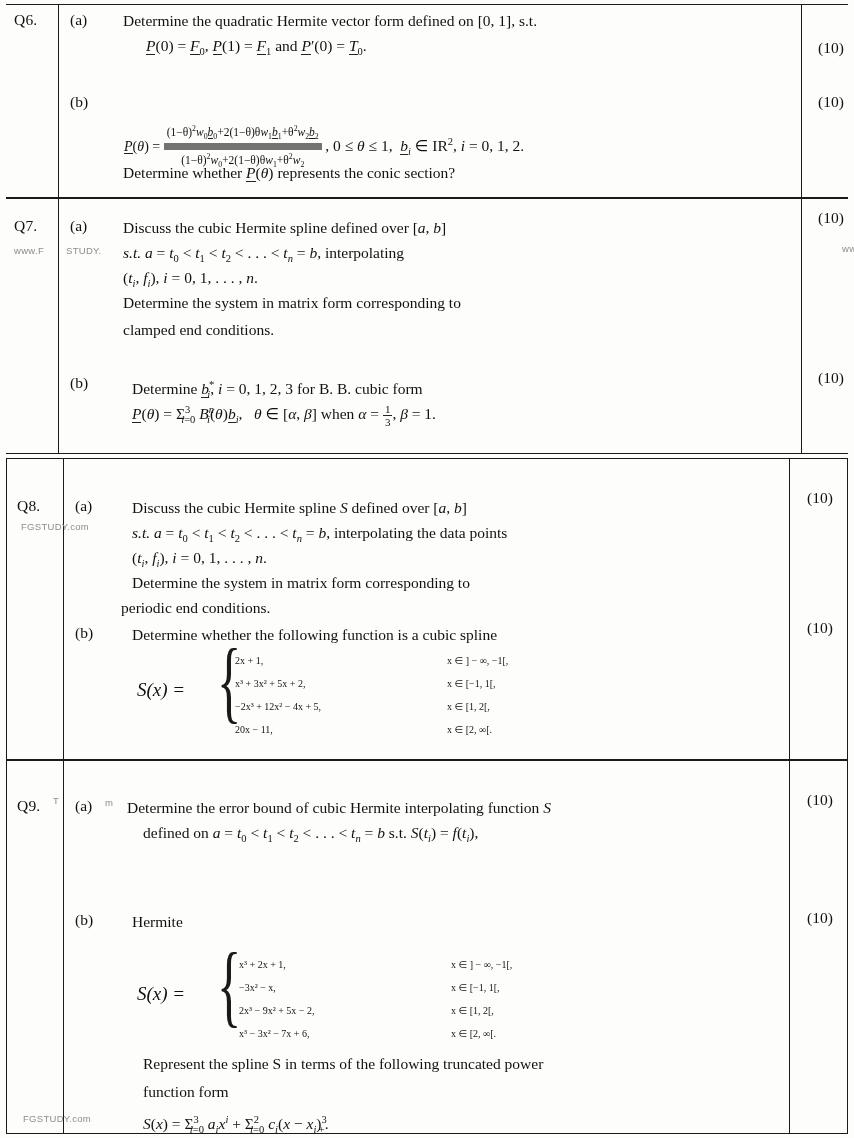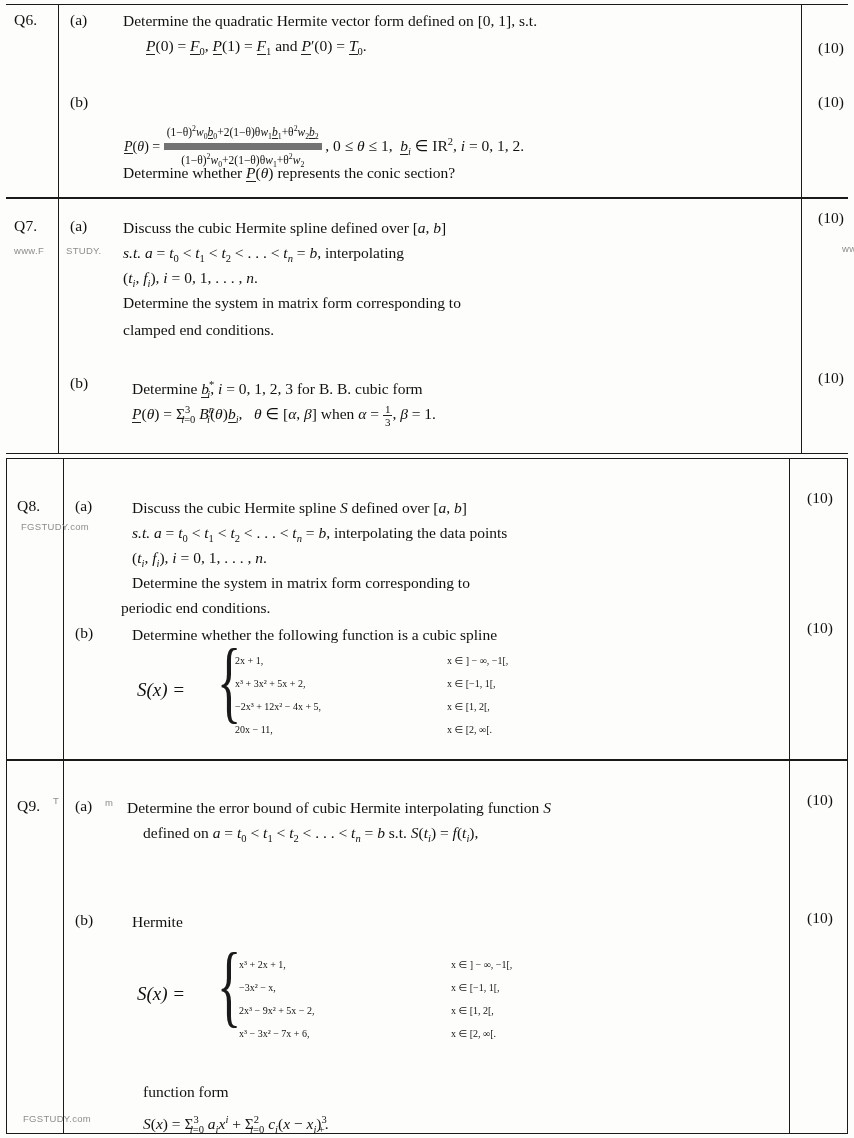--- a/index.html
+++ b/index.html
@@ -287,20 +287,21 @@
       <div class="row">
         <span>2x³ − 9x² + 5x − 2,</span>
         <span class="cond">x ∈ [1, 2[,</span>
       </div>
       <div class="row">
         <span>x³ − 3x² − 7x + 6,</span>
         <span class="cond">x ∈ [2, ∞[.</span>
       </div>
     </div>
 
+    <div class="txt" style="left:136px; top:292px;">Represent the spline S in terms of the following truncated power</div>
     <div class="txt" style="left:136px; top:320px;">function form</div>
     <div class="txt" style="left:136px; top:348px;">
       <span class="ital">S</span>(<span class="ital">x</span>) = Σ<sup>3</sup><sub style="margin-left:-9px;"><span class="ital">i</span>=0</sub>
       <span class="ital">a<sub>i</sub>x</span><sup><span class="ital">i</span></sup> +
       Σ<sup>2</sup><sub style="margin-left:-9px;"><span class="ital">i</span>=0</sub>
       <span class="ital">c<sub>i</sub></span>(<span class="ital">x</span> − <span class="ital">x<sub>i</sub></span>)<sup>3</sup><sub style="margin-left:-8px;">+</sub>.
     </div>
 
     <div class="wm" style="left:46px; top:34px;">T</div>
     <div class="wm" style="left:98px; top:36px;">m</div>

